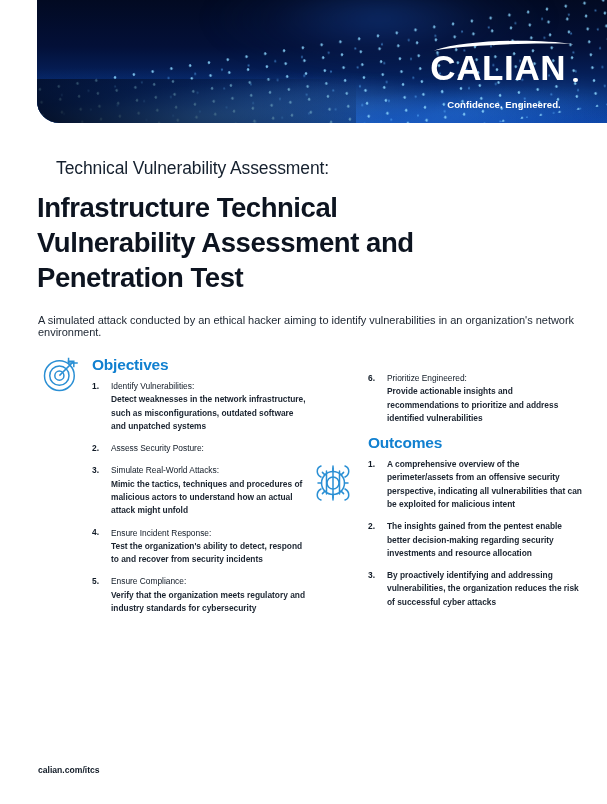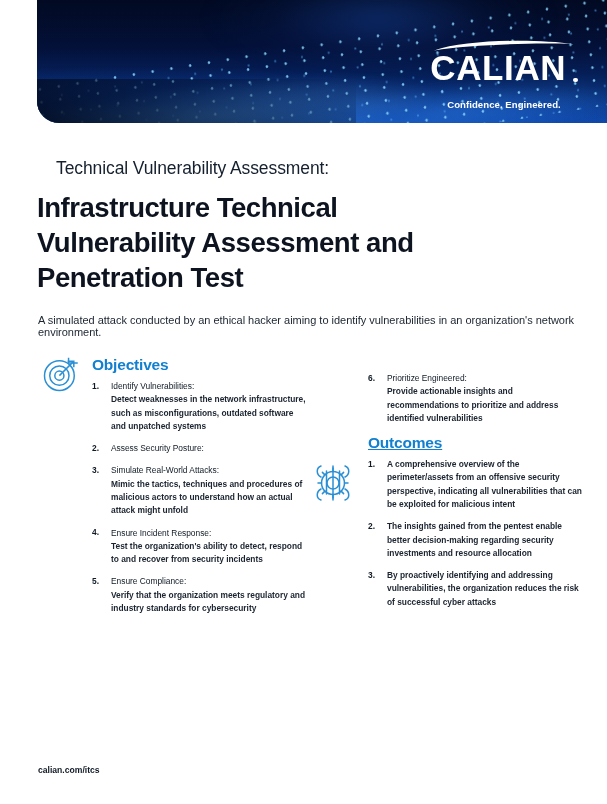--- a/index.html
+++ b/index.html
@@ -168,21 +168,21 @@
   .col-left  { position: absolute; left: 92px;  top: 356px; width: 215px; }
   .col-right { position: absolute; left: 368px; top: 372px; width: 215px; }
 
   .sec-head {
     color: #1180d0;
     font-size: 15.5px;
     font-weight: bold;
     letter-spacing: -0.2px;
     margin-bottom: 6px;
   }
-  .sec-head.outcomes { margin-top: 4px; text-decoration: underline; }
+  .sec-head.outcomes { margin-top: 4px; }
 
   .item {
     display: flex;
     margin-bottom: 9px;
   }
   .item-num {
     width: 19px;
     flex: 0 0 19px;
     font-size: 8.4px;
     font-weight: bold;

